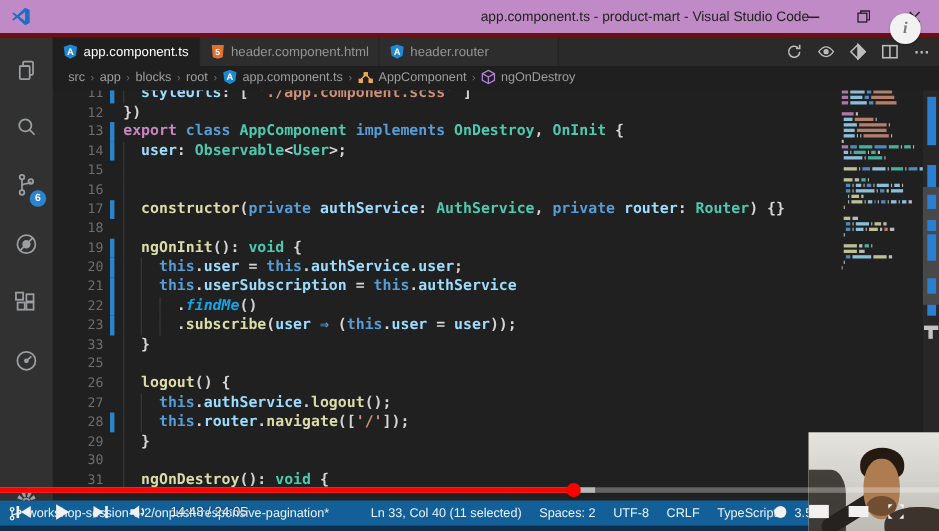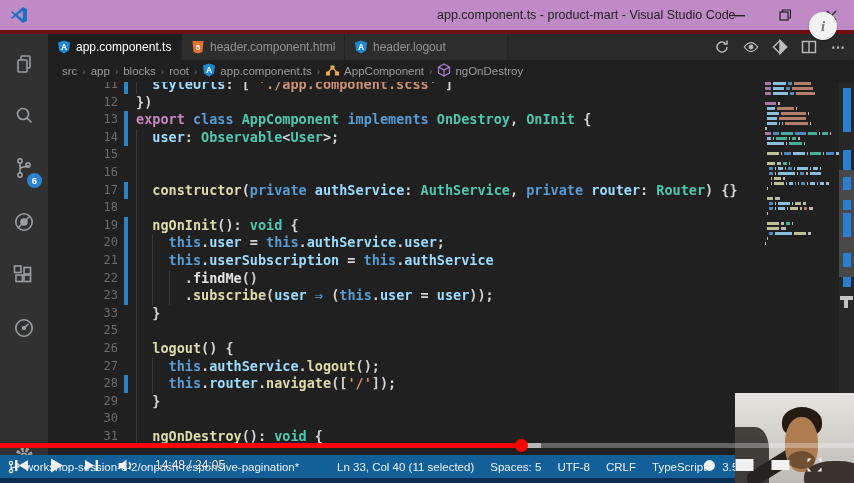--- a/index.html
+++ b/index.html
@@ -36,21 +36,21 @@
   .tab-actions { position:absolute; right:6px; top:0; height:26px; display:flex; align-items:center; gap:13px; padding-right:2px; background:#2a2a2b; }
   .tab-actions .aicon { width:16px; height:16px; display:flex; align-items:center; justify-content:center; }
   .tab-actions svg { stroke:#bdbdbd; fill:none; stroke-width:1.4; }
   
   .breadcrumbs { position:absolute; left:48px; top:60px; width:806px; height:22px; background:#1f1f1f;
     display:flex; align-items:center; padding-left:14px; font-size:11.5px; color:#9d9d9d; z-index:2; }
   .bc-item { display:flex; align-items:center; gap:4px; }
   .bc-sep { margin:0 5px; color:#6f6f6f; font-size:10px; }
   
   .editor { position:absolute; left:48px; top:82px; width:717px; height:373px; background:#202020; overflow:hidden; z-index:1; }
-  .code-lines { margin-top:-6px;padding-left:24px; }
+  .code-lines { margin-top:-6px; }
   .crow { position:relative; height:17.6px; width:717px; }
   .lnum { position:absolute; left:0; top:0; width:46px; text-align:right; font-family:"DejaVu Sans Mono", monospace;
     font-size:12px; line-height:17.6px; color:#6d6d6d; }
   .chbar { position:absolute; left:52px; top:0; width:4px; height:17.6px; }
   .chbar.on { background:#2b83c9; }
   .ctext { position:absolute; left:64px; top:0; white-space:pre; font-family:"DejaVu Sans Mono", monospace;
     font-size:13.5px; font-weight:bold; line-height:17.6px; color:#d4d4d4; }
   .iguide { position:absolute; top:0; width:1px; height:17.6px; background:#3a3a3a; }
   
   .minimap { position:absolute; left:765px; top:82px; width:74px; height:373px; overflow:hidden; z-index:1; }
@@ -199,21 +199,21 @@
           </span>
           <span class="tlabel">header.component.html</span>
         </div>
         <div class="tab" style="width: 163px;">
           <span class="ticon">
             <svg width="14" height="14" viewBox="0 0 14 14">
               <path d="M7 .5l6 2.1-1 8L7 13.5 2 10.6l-1-8z" fill="#1e88d0"></path>
               <text x="7" y="10" font-size="8.5" font-weight="bold" fill="#fff" text-anchor="middle" font-family="Liberation Sans,sans-serif">A</text>
             </svg>
           </span>
-          <span class="tlabel">header.logout</span>
+          <span class="tlabel">header.router</span>
         </div>
       </div>
     <div class="tab-actions">
       <span class="aicon">
         <svg width="16" height="16" viewBox="0 0 16 16">
             <path d="M13 8a5 5 0 1 1-1.6-3.7M13 1.6V5h-3.4"></path>
           </svg>
       </span>
       <span class="aicon">
         <svg width="18" height="16" viewBox="0 0 18 16">
@@ -347,21 +347,21 @@
           <span class="iguide" style="left: 64px;"></span>
           <span class="iguide" style="left: 80.26px;"></span>
           <span class="ctext"><span style="color: rgb(212, 212, 212);">    </span><span style="color: rgb(86, 156, 214);">this</span><span style="color: rgb(212, 212, 212);">.</span><span style="color: rgb(156, 220, 254);">userSubscription</span><span style="color: rgb(212, 212, 212);"> = </span><span style="color: rgb(86, 156, 214);">this</span><span style="color: rgb(212, 212, 212);">.</span><span style="color: rgb(156, 220, 254);">authService</span></span>
         </div>
         <div class="crow">
           <span class="lnum">22</span>
           <span class="chbar on"></span>
           <span class="iguide" style="left: 64px;"></span>
           <span class="iguide" style="left: 80.26px;"></span>
           <span class="iguide" style="left: 96.52px;"></span>
-          <span class="ctext"><span style="color: rgb(212, 212, 212);">      .</span><span style="color: #e5e5e5;">findMe</span><span style="color: rgb(212, 212, 212);">()</span></span>
+          <span class="ctext"><span style="color: rgb(212, 212, 212);">      .</span><span style="color: #0ea5e9; font-style: italic;">findMe</span><span style="color: rgb(212, 212, 212);">()</span></span>
         </div>
         <div class="crow">
           <span class="lnum">23</span>
           <span class="chbar on"></span>
           <span class="iguide" style="left: 64px;"></span>
           <span class="iguide" style="left: 80.26px;"></span>
           <span class="iguide" style="left: 96.52px;"></span>
           <span class="ctext"><span style="color: rgb(212, 212, 212);">      .</span><span style="color: rgb(220, 220, 170);">subscribe</span><span style="color: rgb(212, 212, 212);">(</span><span style="color: rgb(156, 220, 254);">user</span><span style="color: rgb(212, 212, 212);"> </span><span style="color: rgb(86, 156, 214);">⇒</span><span style="color: rgb(212, 212, 212);"> (</span><span style="color: rgb(86, 156, 214);">this</span><span style="color: rgb(212, 212, 212);">.</span><span style="color: rgb(156, 220, 254);">user</span><span style="color: rgb(212, 212, 212);"> = </span><span style="color: rgb(156, 220, 254);">user</span><span style="color: rgb(212, 212, 212);">));</span></span>
         </div>
         <div class="crow">
@@ -473,21 +473,21 @@
       <svg width="12" height="14" viewBox="0 0 12 14" fill="none" stroke="#e9f2f9" stroke-width="1.2">
         <circle cx="3" cy="3" r="1.6"></circle>
           <circle cx="3" cy="11" r="1.6"></circle>
           <circle cx="9.5" cy="5.5" r="1.6"></circle>
           <path d="M3 4.6v4.8M3 9c0-2.2 6.5-1 6.5-3.5"></path>
       </svg>
       <span>workshop-session-6-2/onpush-responsive-pagination*</span>
     </div>
     <div class="sb-right" id="sb-right">
         <span>Ln 33, Col 40 (11 selected)</span>
-        <span>Spaces: 5</span>
+        <span>Spaces: 2</span>
         <span>UTF-8</span>
         <span>CRLF</span>
         <span>TypeScript</span>
         <span>3.5.1</span>
       </div>
   </div>
   <div class="bottomstrip"></div>
 
   <div class="webcam">
     <div class="wc-shadow"></div>

